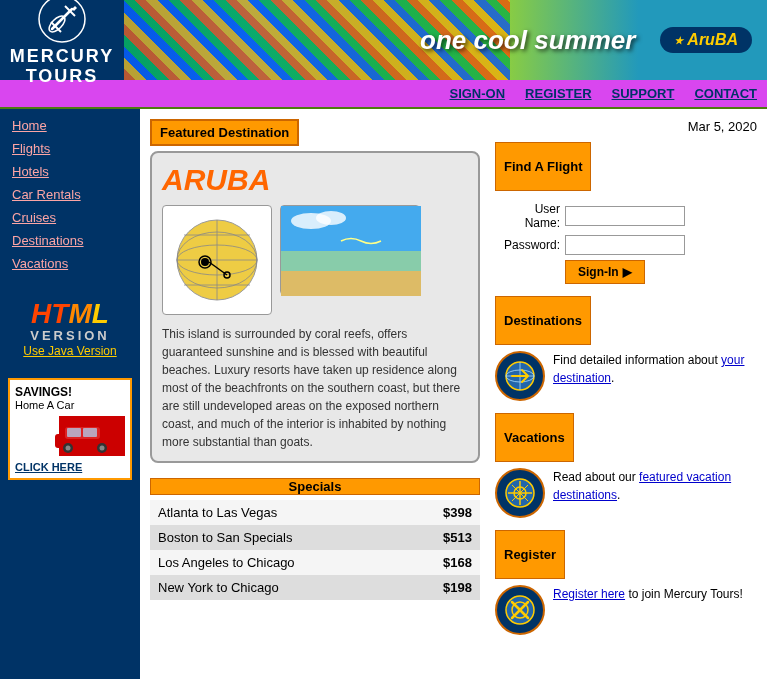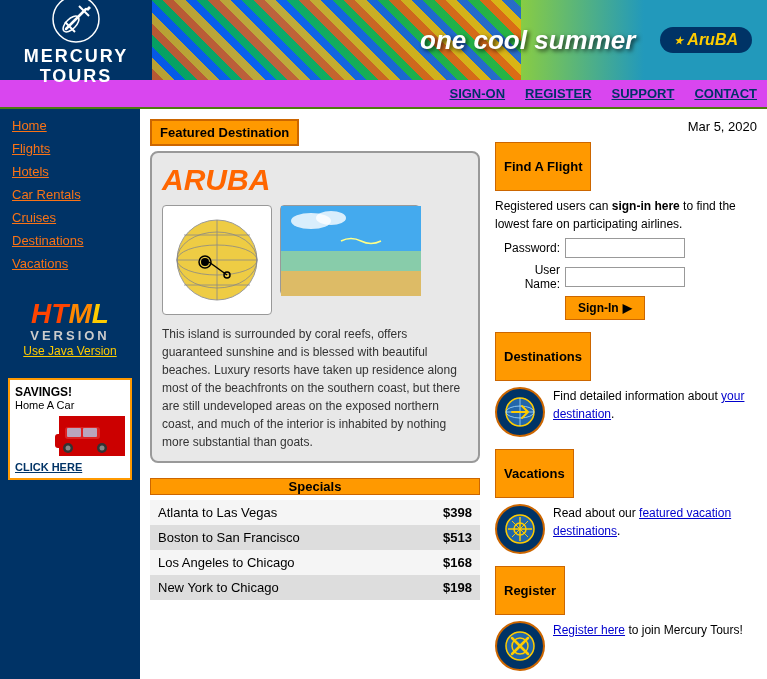--- a/index.html
+++ b/index.html
@@ -1,36 +1,36 @@
 <!DOCTYPE html>
 <html><head>
   <meta charset="utf-8">
   <style>
     * { margin: 0; padding: 0; box-sizing: border-box; }
     body { font-family: Arial, sans-serif; font-size: 13px; background: #fff; width: 767px; overflow-x: hidden; }
 
     
     #header { display: flex; align-items: stretch; background: #003366; height: 80px; }
-    #logo-area { width: 152px; background: #003366; display: flex; align-items: center; justify-content: center; padding: 8px; }
+    #logo-area { width: 124px; background: #003366; display: flex; align-items: center; justify-content: center; padding: 8px; }
     #banner-area { flex: 1; position: relative; overflow: hidden; }
     #banner-text { color: white; font-size: 28px; font-style: italic; font-weight: bold; text-shadow: 1px 1px 3px rgba(0,0,0,0.5); margin-right: 10px; }
     #aruba-badge { background: #003366; border-radius: 20px; padding: 4px 12px; display: flex; align-items: center; gap: 6px; }
     #aruba-badge span { color: #ffcc00; font-weight: bold; font-size: 18px; font-style: italic; }
 
     
     #navbar { background: #d946ef; display: flex; align-items: center; justify-content: flex-end; padding: 6px 10px; gap: 20px; border-bottom: 2px solid #4d7c0f; }
     #navbar a { color: #003366; font-weight: bold; font-size: 13px; text-decoration: underline; cursor: pointer; }
 
     
     #main { display: flex; }
 
     
     #sidebar { width: 140px; background: #003366; min-height: 600px; padding: 0; }
     #sidebar-nav { padding: 5px 0; }
-    #sidebar-nav a { display: block; color: #f97316; text-decoration: underline; padding: 4px 12px; font-size: 13px; cursor: pointer; }
+    #sidebar-nav a { display: block; color: #fca5a5; text-decoration: underline; padding: 4px 12px; font-size: 13px; cursor: pointer; }
 
     #html-version-box { background: #003366; padding: 10px; text-align: center; margin-top: 10px; }
     #html-version-box .html-text { color: #ff6600; font-size: 28px; font-weight: 900; font-style: italic; line-height: 1; }
     #html-version-box .version-text { color: #cccccc; font-size: 13px; letter-spacing: 3px; font-weight: bold; }
     #html-version-box .java-link { color: #ffcc00; text-decoration: underline; font-size: 12px; cursor: pointer; }
 
     #savings-box { margin: 10px 8px; border: 2px solid #ff9900; background: #fff; padding: 5px; font-size: 11px; }
     #savings-box .savings-title { font-weight: bold; font-size: 12px; }
     #savings-box .car-img { width: 100%; height: 40px; background: linear-gradient(to right, #fff 0%, #fff 40%, #cc0000 40%, #cc0000 100%); margin: 5px 0; position: relative; overflow: hidden; display: flex; align-items: center; justify-content: flex-end; padding-right: 5px; }
     #savings-box .click-here { color: #003366; font-weight: bold; font-size: 11px; text-decoration: underline; cursor: pointer; }
@@ -215,51 +215,48 @@
         
         <div id="specials">
           <div id="specials-header">Specials</div>
           <table id="specials-table">
             <tbody id="specials-tbody">
             <tr>
                   <td>Atlanta to Las Vegas</td>
                   <td class="price">$398</td>
                 </tr>
                 <tr>
-                  <td>Boston to San Francisco</td>
+                  <td>Boston to San Specials</td>
                   <td class="price">$513</td>
                 </tr>
                 <tr>
                   <td>Los Angeles to Chicago</td>
                   <td class="price">$168</td>
                 </tr>
                 <tr>
                   <td>New York to Chicago</td>
                   <td class="price">$198</td>
                 </tr>
               </tbody>
           </table>
         </div>
       </div>
 
       <div id="right-panel">
         <div id="date-display">Mar 5, 2020</div>
 
         <div class="panel-section" id="flight-section">
           <div class="panel-header">Find A Flight</div>
-          <div class="panel-body">
-            <span>Registered users can </span><strong>sign-in here</strong><span> to find the lowest fare on participating airlines.</span>
+          <div class="form-row">
+            <label class="form-label">User<br>Name:</label>
+            <input class="form-input" type="text" style="">
           </div>
           <div class="form-row">
             <label class="form-label">Password:</label>
             <input class="form-input" type="password" style="">
-          </div>
-          <div class="form-row">
-            <label class="form-label">User<br>Name:</label>
-            <input class="form-input" type="text" style="">
           </div>
           <div>
             <button id="signin-btn">
               <span>Sign-In</span>
               <span>▶</span>
             </button>
           </div>
         </div>
 
         <div class="panel-section">

